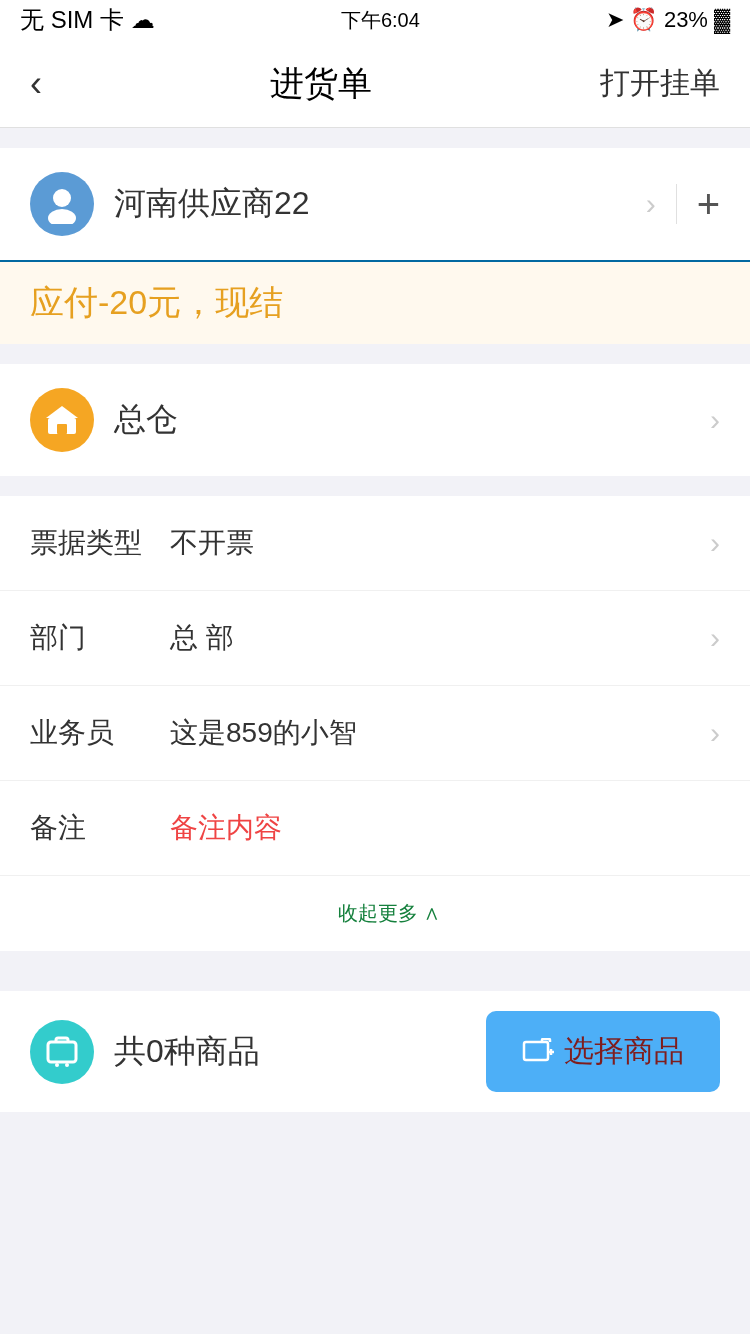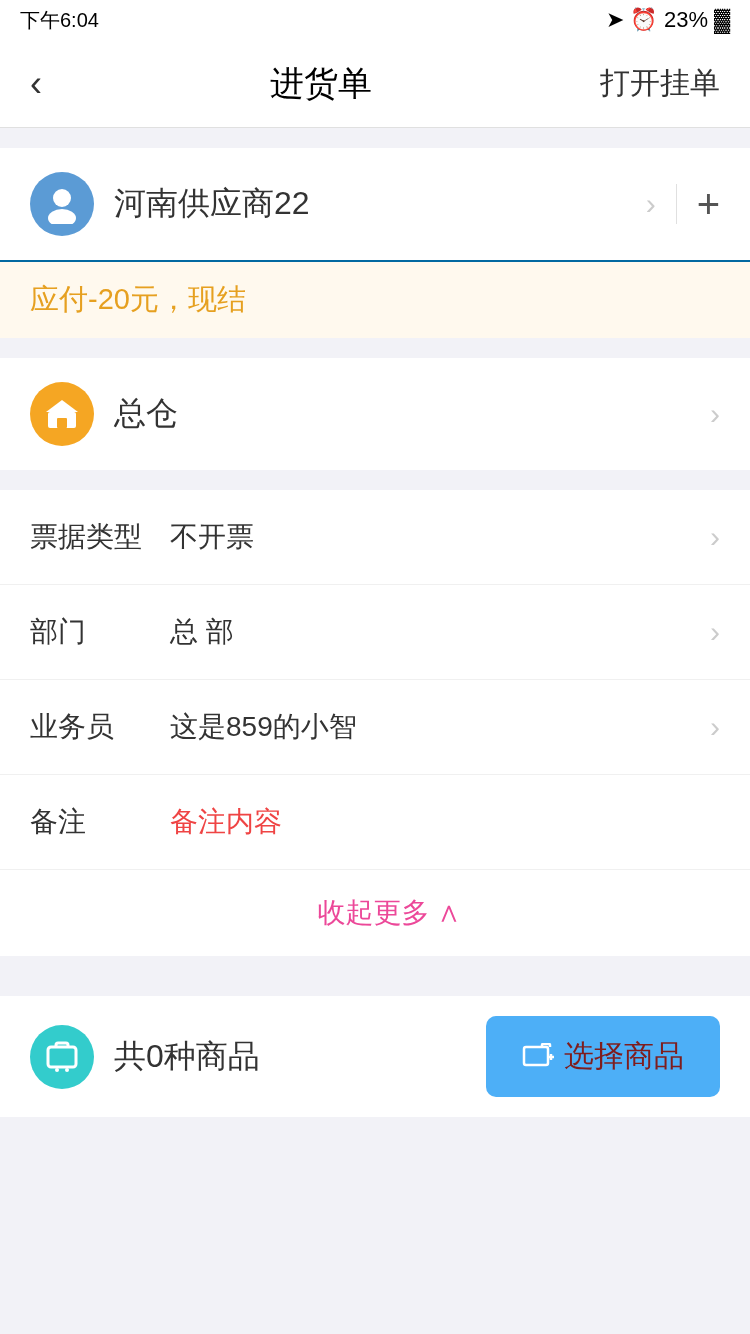--- a/index.html
+++ b/index.html
@@ -104,21 +104,21 @@
     .add-btn {
       font-size: 40px;
       color: #555;
       cursor: pointer;
     }
 
     
     .alert-row {
       background: #fff9ee;
       padding: 18px 30px;
-      font-size: 29px;
+      font-size: 34px;
       color: #e6a020;
     }
 
     
     .form-row {
       display: flex;
       align-items: center;
       padding: 28px 30px;
       background: #fff;
       border-bottom: 1px solid #f0f0f0;
@@ -161,22 +161,22 @@
       align-items: center;
       padding: 24px 30px;
       background: #fff;
     }
 
     
     .collapse-row {
       background: #fff;
       text-align: center;
       padding: 24px 0;
-      font-size: 28px;
-      color: #ec4899;
+      font-size: 20px;
+      color: #15803d;
       cursor: pointer;
       margin-left: 28px;
     }
 
     
     .bottom-bar {
       background: #fff;
       margin-top: 20px;
       display: flex;
       align-items: center;
@@ -208,20 +208,23 @@
       cursor: pointer;
       display: flex;
       align-items: center;
       gap: 10px;
     }
   </style>
 </head>
 <body>
 
 <div class="status-bar">
+  <div class="status-left">
+    <span>无 SIM 卡 ☁</span>
+  </div>
   <div class="status-center">下午6:04</div>
   <div class="status-right">
     <span>➤</span>
     <span>⏰</span>
     <span>23%</span>
     <span>▓</span>
   </div>
 </div>
 
 <div class="nav-bar">

